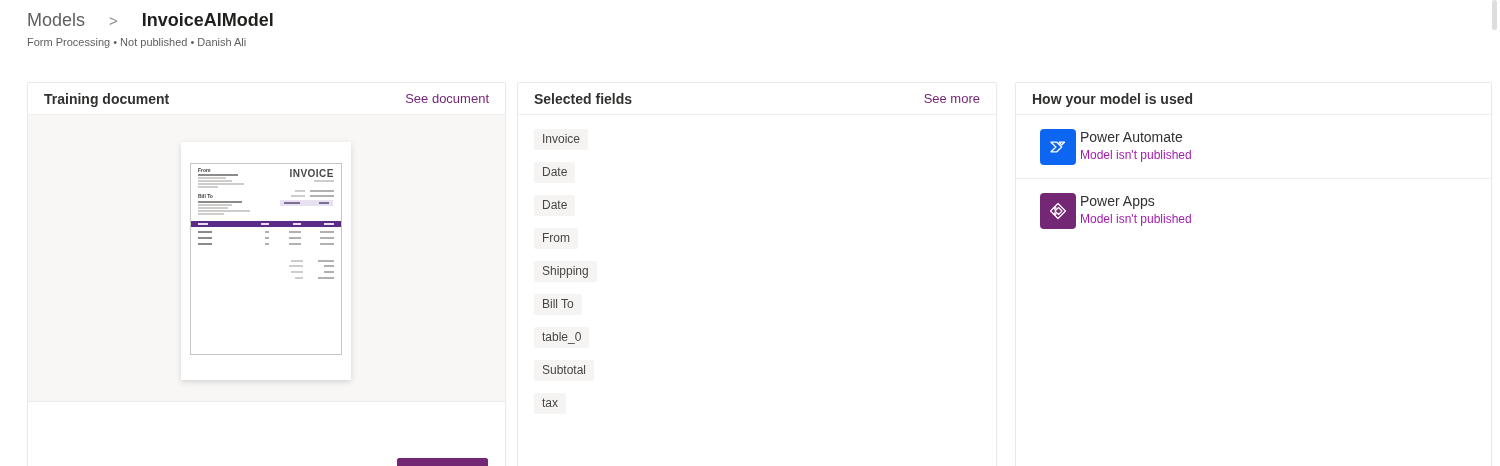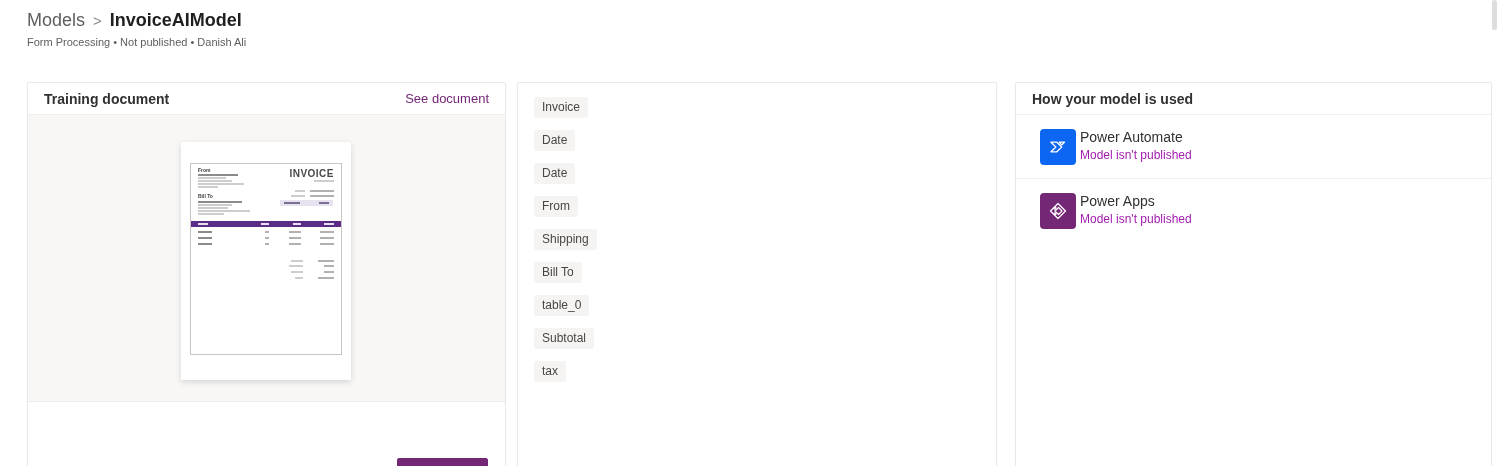--- a/index.html
+++ b/index.html
@@ -4,21 +4,21 @@
 <style>
   * { box-sizing: border-box; }
   html,body { margin:0; padding:0; }
   body {
     width:1500px; height:466px; position:relative; overflow:hidden;
     background:#ffffff; font-family:"Liberation Sans", sans-serif; color:#323130;
   }
 
   
   .topbar { position:absolute; left:27px; top:10px; }
-  .crumbrow { display:flex; align-items:center; gap:8px; font-size:18px; }
+  .crumbrow { display:flex; align-items:center; gap:24px; font-size:18px; }
   .crumb-parent { color:#605e5c; cursor:pointer; }
   .crumb-sep { color:#8a8886; font-size:15px; }
   .crumb-current { color:#201f1e; font-weight:bold; }
   .subtitle { margin-top:5px; font-size:11px; color:#605e5c; }
 
   
   .scroll-thumb { position:absolute; right:3px; top:0; width:5px; height:30px;
     background:#dddddd; border-radius:3px; }
 
   
@@ -151,20 +151,24 @@
         <i class="bar" style="top:113px;right:7px;width:16px;"></i>
       </div>
     </div>
   </div>
   <div class="card-footer">
     <button class="btn btn-primary">Publish</button>
   </div>
 </div>
 
 <div class="card card-2">
+  <div class="card-header">
+    <span class="card-title">Selected fields</span>
+    <span class="card-link">See more</span>
+  </div>
   <div class="fields">
     <span class="tag">Invoice</span>
     <span class="tag">Date</span>
     <span class="tag">Date</span>
     <span class="tag">From</span>
     <span class="tag">Shipping</span>
     <span class="tag">Bill To</span>
     <span class="tag">table_0</span>
     <span class="tag">Subtotal</span>
     <span class="tag">tax</span>

